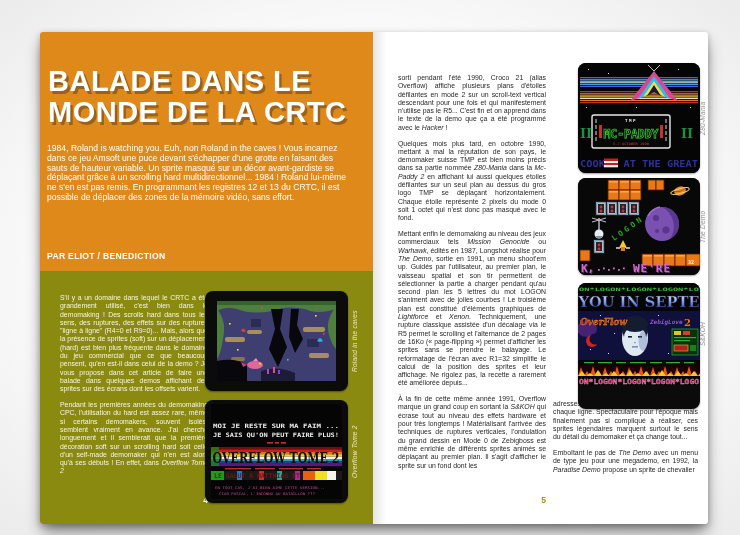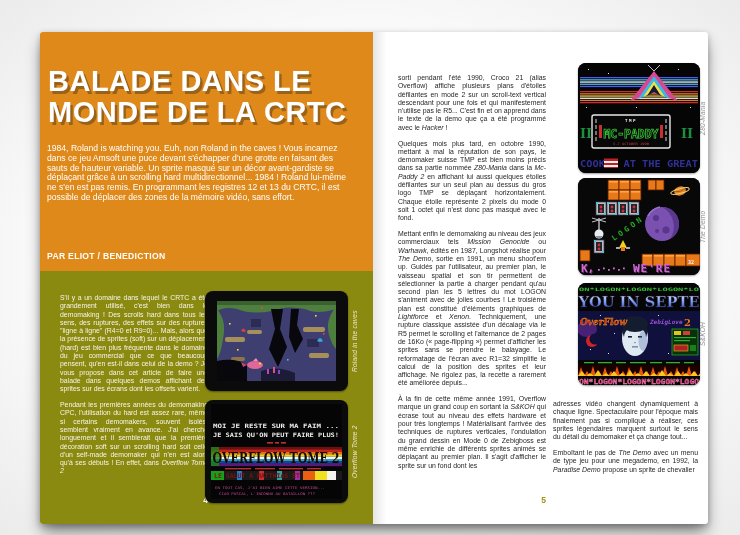--- a/index.html
+++ b/index.html
@@ -354,21 +354,21 @@
             <rect x="30" y="91" width="1.8" height="1.8"></rect>
             <rect x="35" y="89.5" width="1.8" height="1.8"></rect>
             <rect x="40" y="91" width="1.8" height="1.8"></rect>
             <rect x="45" y="89.5" width="1.8" height="1.8"></rect>
         </g>
       </g>
     </svg>
   </div>
   <div class="vlabel on-white" style="left:659px;top:146px;height:97px;">The Demo</div>
 
-  <div class="abs figframe" style="left:538px;top:251px;width:122px;height:102px;">
+  <div class="abs figframe" style="left:538px;top:251px;width:122px;height:126px;">
     <svg width="122" height="102" viewBox="0 0 122 102">
       <defs>
         <linearGradient id="titleGrad" x1="0" y1="0" x2="0" y2="1">
           <stop offset="0" stop-color="#eef2ff"></stop>
           <stop offset=".55" stop-color="#7090f0"></stop>
           <stop offset="1" stop-color="#3030a0"></stop>
         </linearGradient>
       </defs>
       <rect x="0" y="0" width="122" height="102" fill="#060606"></rect>
       <text x="61" y="7.5" text-anchor="middle" font-size="4.6" font-weight="bold" fill="#35c035" textLength="120" lengthAdjust="spacingAndGlyphs">ON*LOGON*LOGON*LOGON*LO</text>

